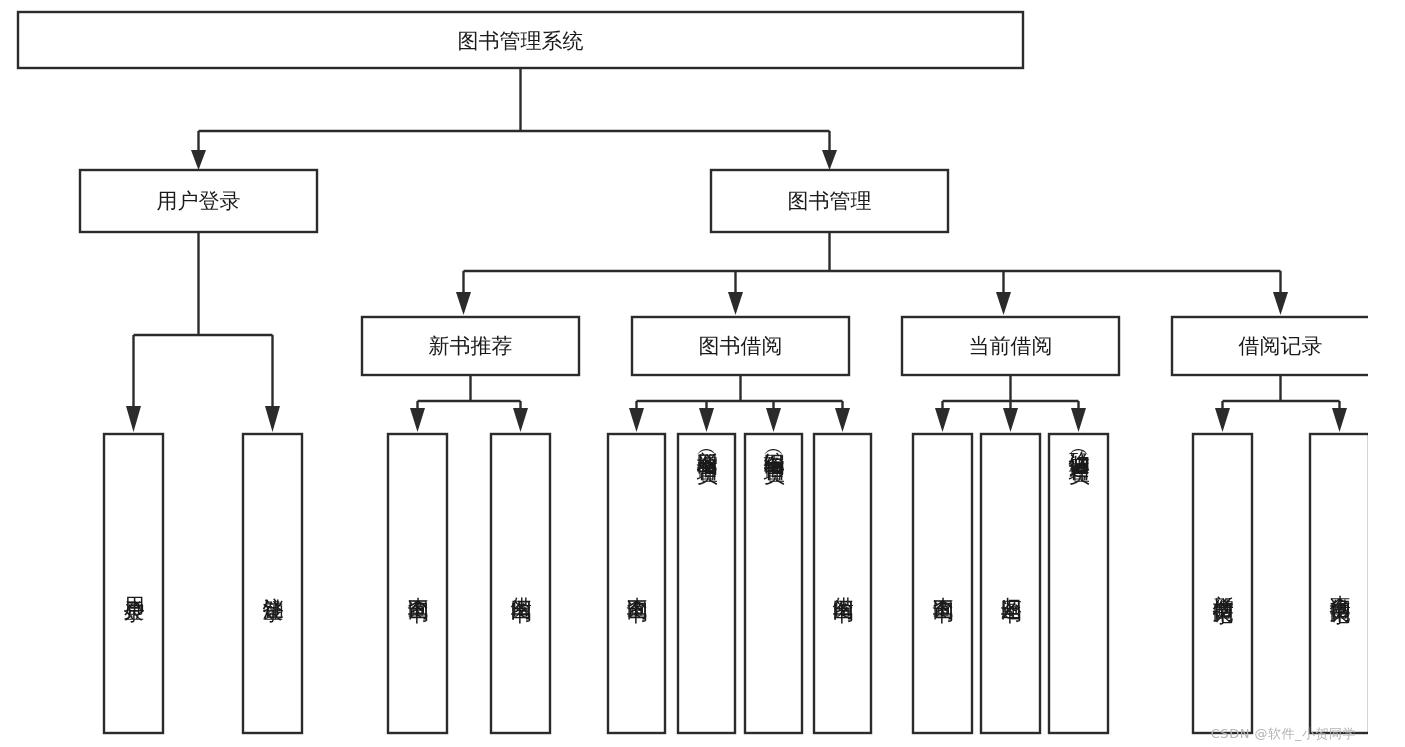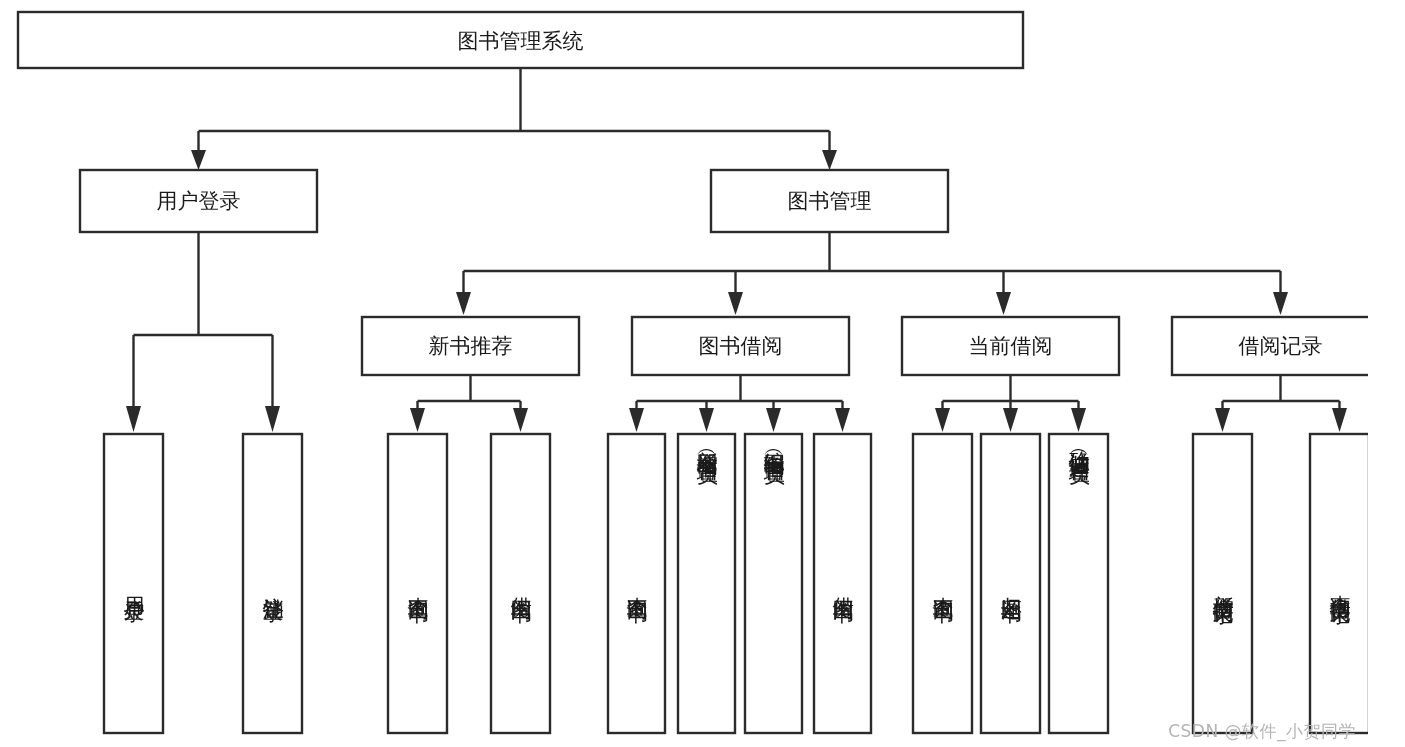--- a/index.html
+++ b/index.html
@@ -44,21 +44,21 @@
     font-size: 21px;
     fill: #1a1a1a;
     text-anchor: middle;
     dominant-baseline: middle;
   }
   .watermark {
     position: absolute;
     right: 12px;
     bottom: 4px;
     font-family: "DejaVu Sans", "Liberation Sans", sans-serif;
-    font-size: 17px;
+    font-size: 13px;
     color: #b4b4b4;
     letter-spacing: 0.5px;
     white-space: nowrap;
     pointer-events: none;
   }
   
   .vnode {
     position: absolute;
     box-sizing: border-box;
     display: flex;

